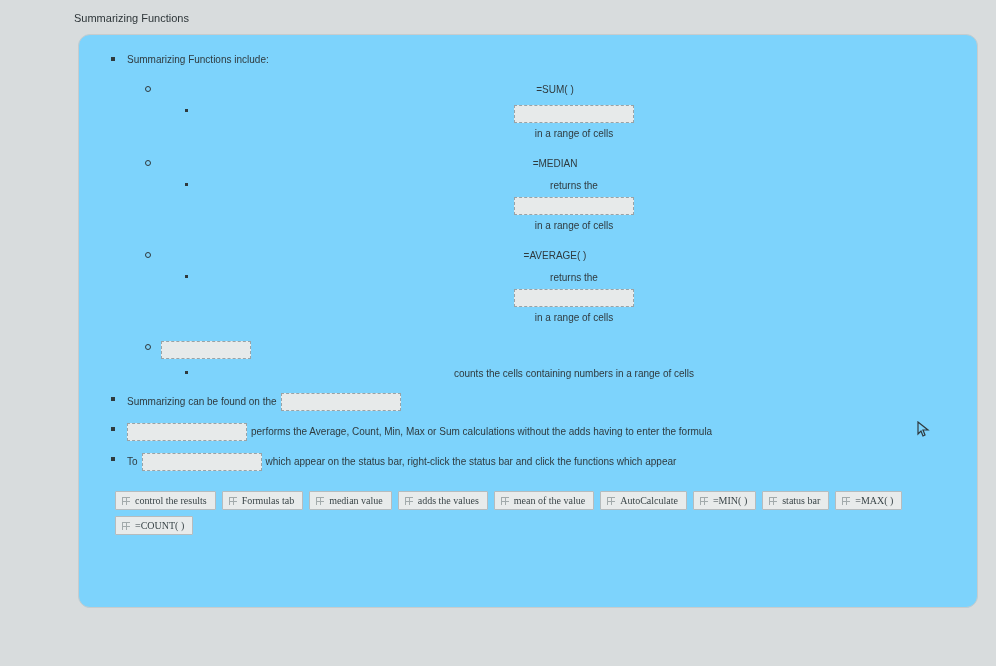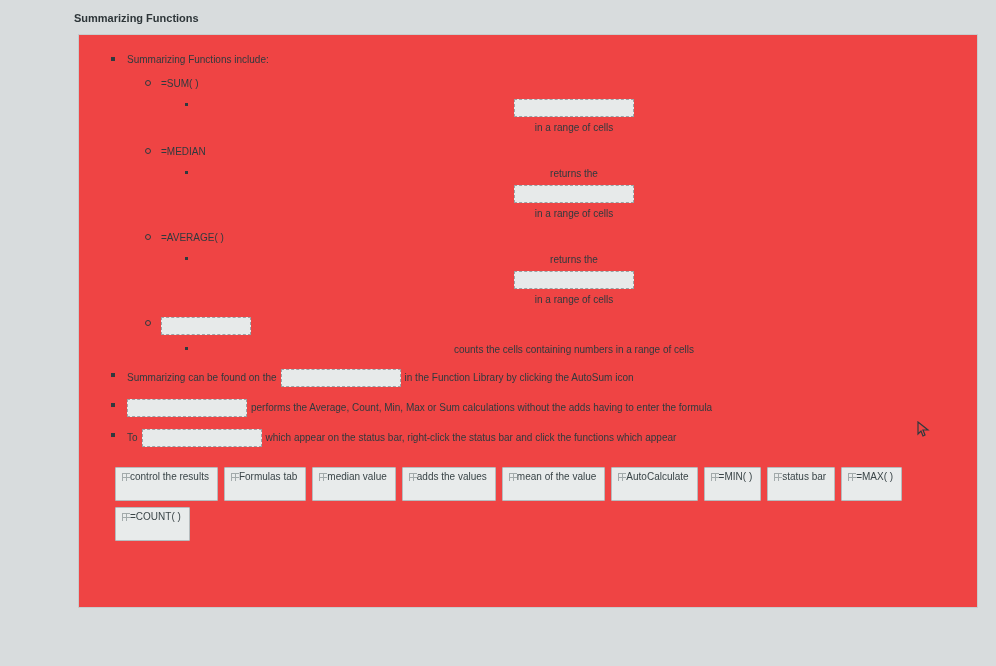--- a/index.html
+++ b/index.html
@@ -9,41 +9,41 @@
     background: #d8dcdd;
     font-family: Arial, Helvetica, sans-serif;
     color: #2f3a3e;
     overflow: hidden;
   }
   .page {
     padding: 8px 18px 0 78px;
   }
   .title {
     font-size: 11px;
-    font-weight: 700;
+    font-weight: 400;
     color: #2d3538;
     margin: 4px 0 10px -4px;
   }
   .panel {
-    background: #ef4444;
+    background: #7dd3fc;
     border: 1px solid #c7cccd;
-    border-radius: 0;
+    border-radius: 12px;
     padding: 18px 28px 12px 30px;
     min-height: 574px;
     position: relative;
   }
   ul { margin: 0; padding: 0; list-style: none; }
 
   
   .lv1 > li { position: relative; padding-left: 18px; font-size: 10px; margin-bottom: 12px; line-height: 14px; }
   .lv1 > li::before { content:""; position:absolute; left:2px; top:4px; width:4px; height:4px; background:#2f3a3e; }
 
   
   .lv2 { margin-top: 8px; }
-  .lv2 > li { position: relative; padding-left: 18px; font-size: 10px; margin: 10px 0 10px 16px; line-height: 14px;}
+  .lv2 > li { position: relative; padding-left: 18px; font-size: 10px; margin: 16px 0 10px 16px; line-height: 14px; text-align: center;}
   .lv2 > li::before { content:""; position:absolute; left:2px; top:3px; width:4px; height:4px; border:1px solid #2f3a3e; border-radius:50%; background:transparent; }
 
   
   .lv3 { margin-top: 6px; }
   .lv3 > li { position: relative; padding-left: 16px; font-size: 10px; margin: 8px 0 8px 22px; line-height: 14px; flex-direction: column; }
   .lv3 > li::before { content:""; position:absolute; left:2px; top:4px; width:3px; height:3px; background:#2f3a3e; }
 
   .row { display:flex; align-items:center; flex-wrap:wrap; gap:4px; }
   .slot {
     display:inline-block;
@@ -62,28 +62,30 @@
     display:flex;
     flex-wrap: wrap;
     gap: 6px;
     padding-left: 6px;
     padding-right: 6px;
     justify-content: flex-start;
   }
   .opt {
     display:flex;
     align-items:center;
+    gap:5px;
     border: 1px solid #b6bcbe;
     background: #e8ebeb;
-    padding: 3px 8px 18px 6px;
+    padding: 3px 8px 3px 6px;
     font-size: 10px;
     color: #3a4548;
     cursor: grab;
     border-radius: 1px;
     white-space: nowrap;
+    font-family: Liberation Serif, serif;
   }
   .opt .grip {
     display:inline-block; width:8px; height:8px;
     background:
       linear-gradient(#6a7578 1px, transparent 1px) 0 0/4px 4px,
       linear-gradient(90deg,#6a7578 1px, transparent 1px) 0 0/4px 4px;
     opacity:.55;
   }
 
   .cursor {
@@ -128,21 +130,20 @@
               <ul class="lv3">
                 <li class="row">
                   <span>counts the cells containing numbers in a range of cells</span>
                 </li>
               </ul>
             </li>
           </ul></li>
         <li class="row">
           <span>Summarizing can be found on the</span>
           <span class="slot w120"></span>
-          <span>in the Function Library by clicking the AutoSum icon</span>
         </li>
         <li class="row">
           <span class="slot w120"></span>
           <span>performs the Average, Count, Min, Max or Sum calculations without the adds having to enter the formula</span>
         </li>
         <li class="row">
           <span>To</span>
           <span class="slot w120"></span>
           <span>which appear on the status bar, right-click the status bar and click the functions which appear</span>
         </li>

